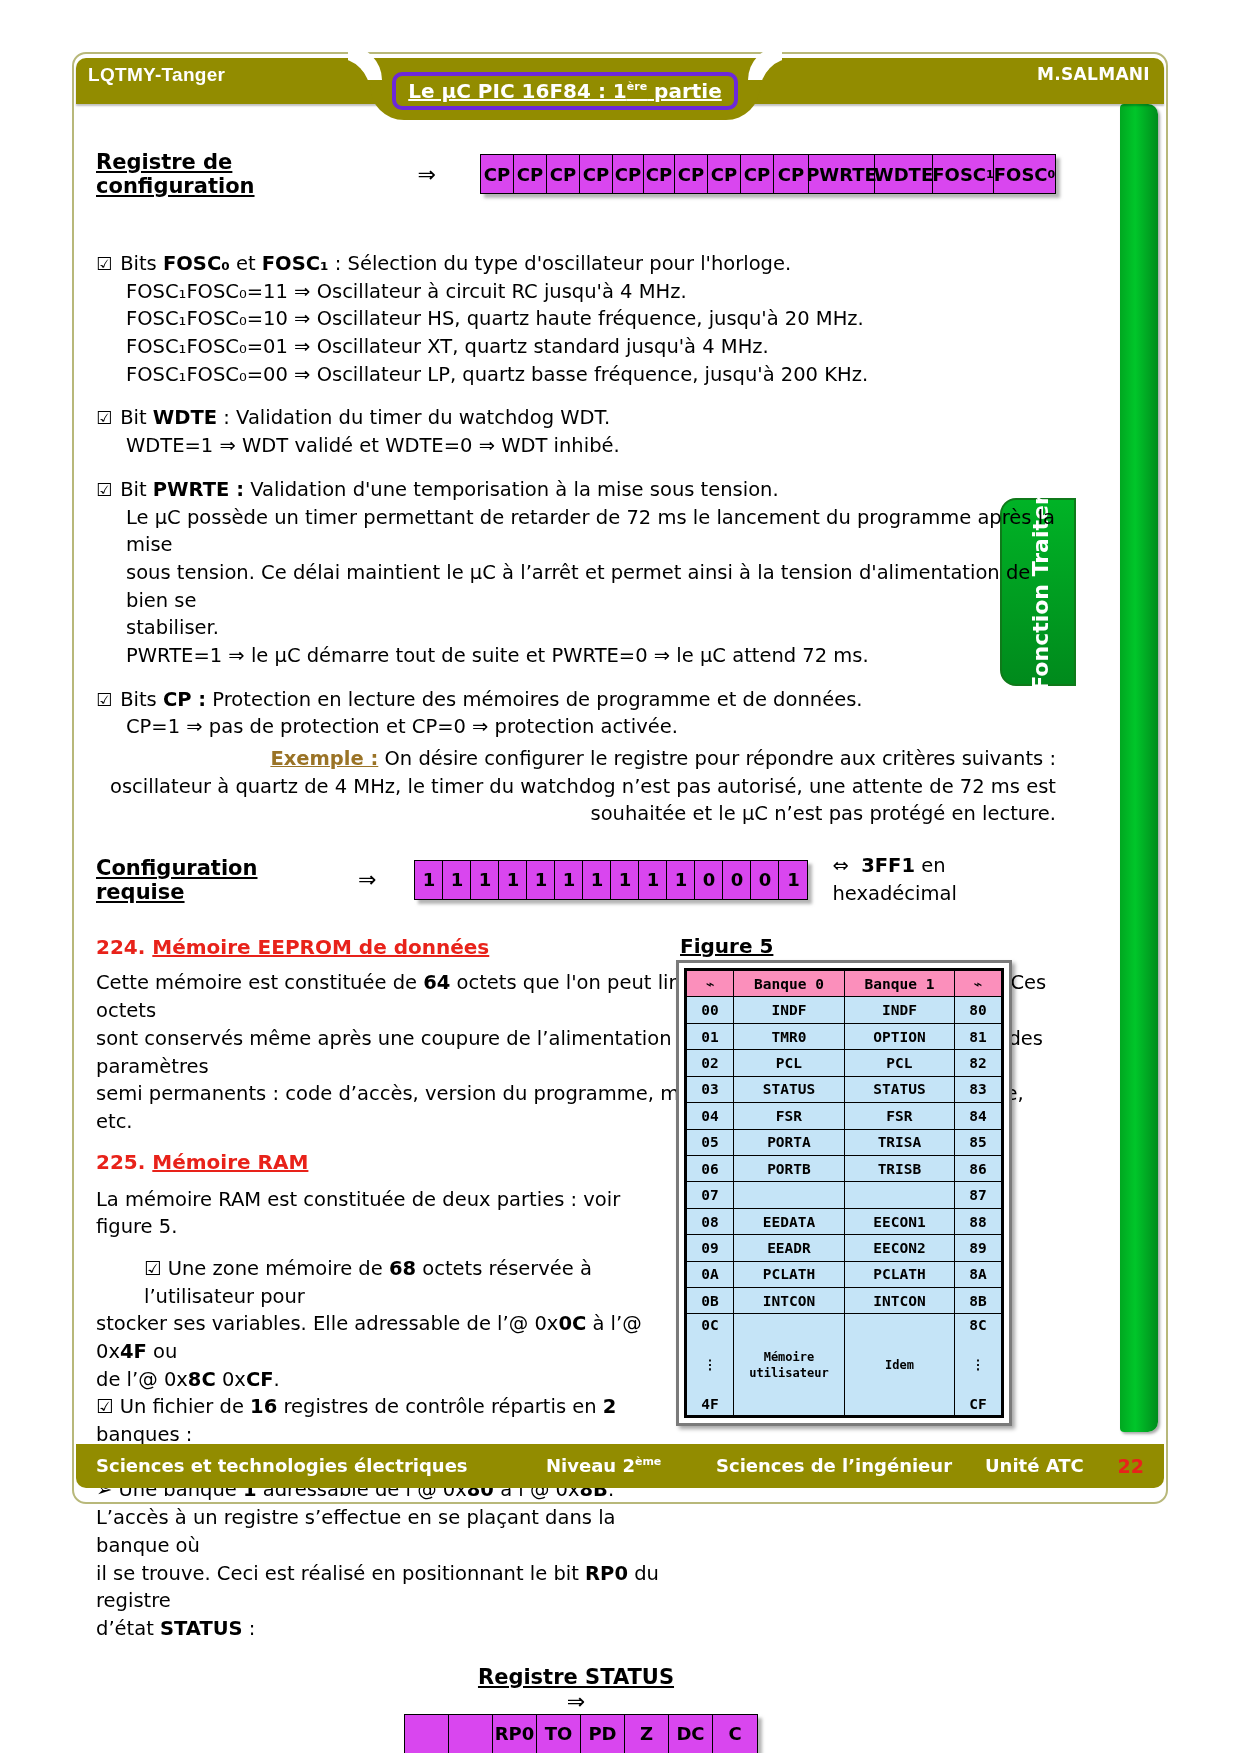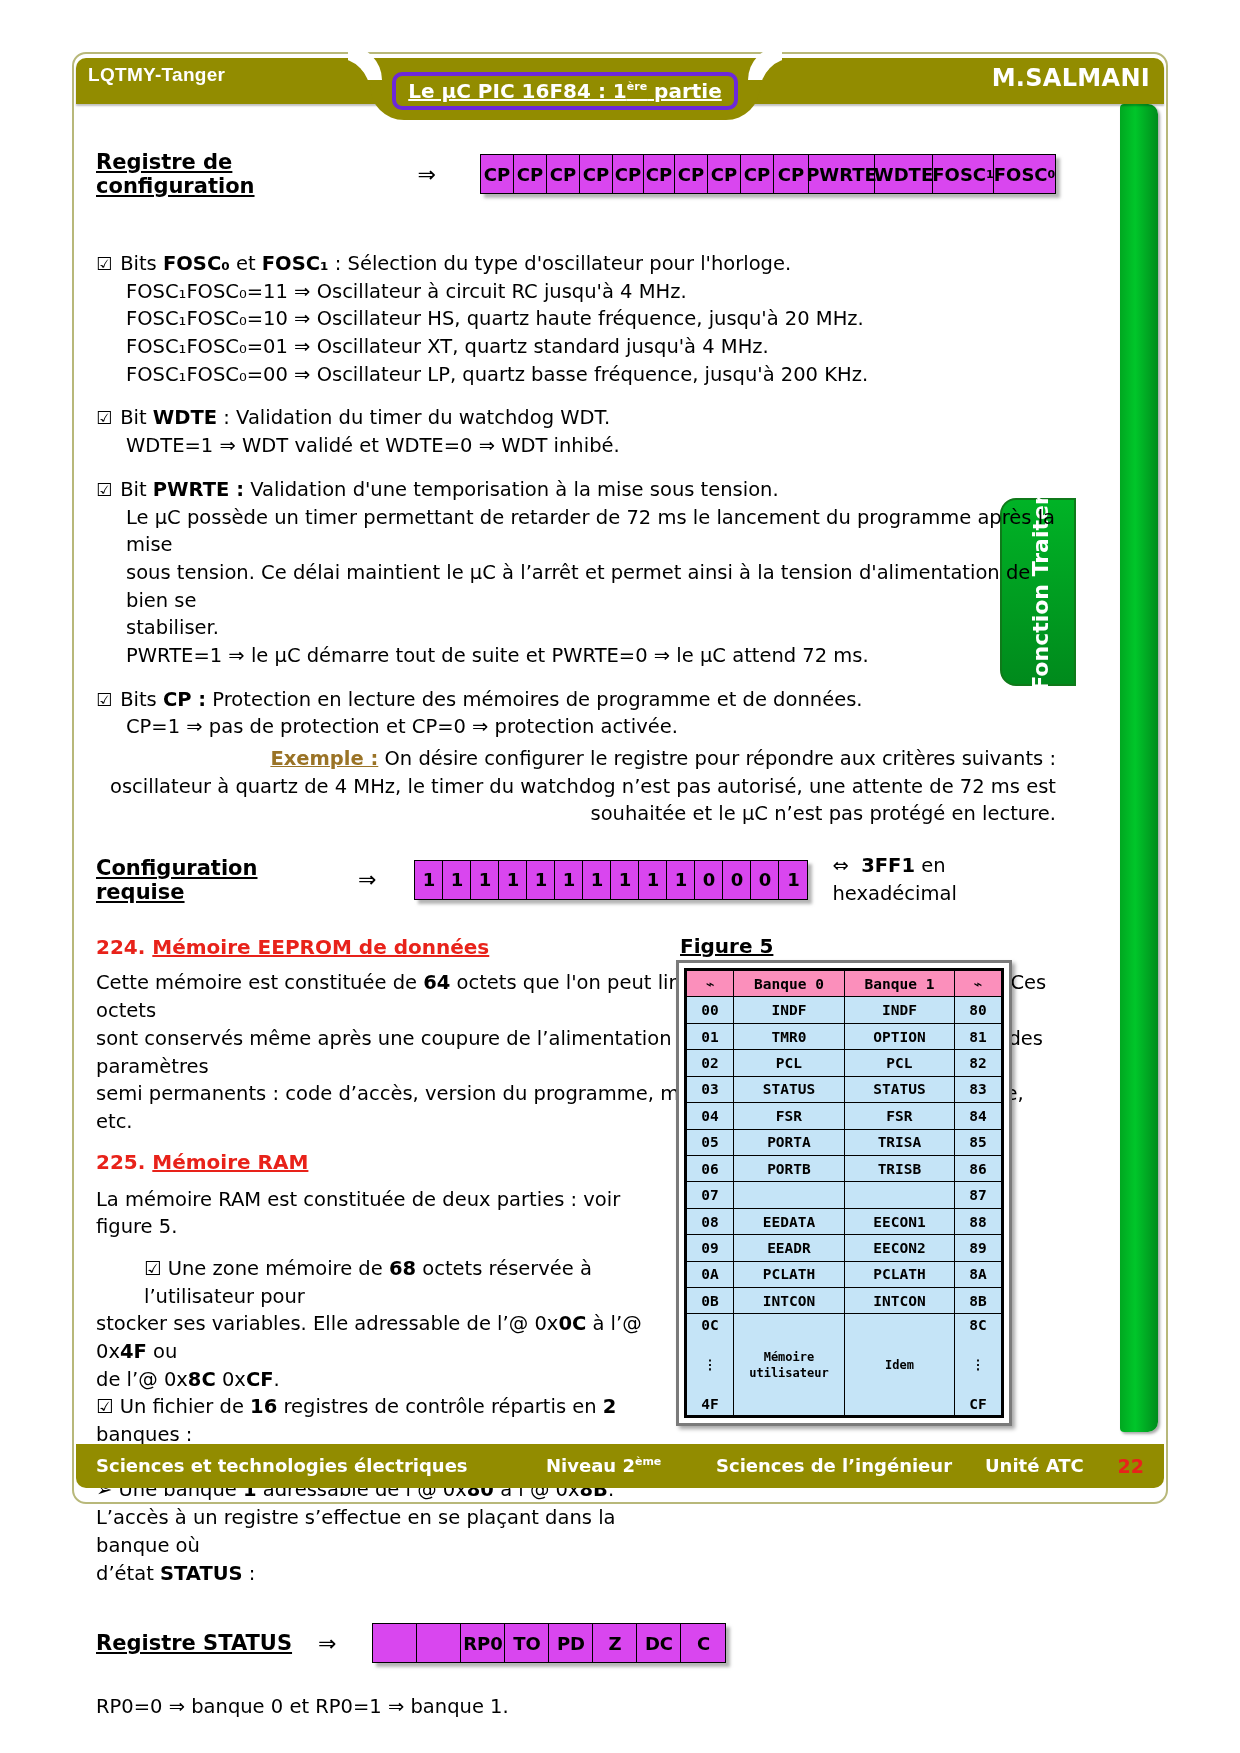--- a/index.html
+++ b/index.html
@@ -38,21 +38,21 @@
     box-shadow:0 2px 2px rgba(0,0,0,.25);
   }
   .hdr-left{
     position:absolute; left:88px; top:64px;
     font-family:Liberation Sans, sans-serif;
     font-weight:bold; font-size:19px; color:#ffffff; letter-spacing:.3px;
   }
   .hdr-right{
     position:absolute; right:90px; top:64px;
     font-family:"DejaVu Sans", sans-serif;
-    font-weight:bold; font-size:24px; color:#ffffff; letter-spacing:.3px;
+    font-weight:bold; font-size:17px; color:#ffffff; letter-spacing:.3px;
   }
   .hdr-tab{
     position:absolute; left:370px; top:58px; width:390px; height:62px;
     background:#928c00;
     border-radius:0 0 34px 34px;
   }
   .hdr-tab::before{
     content:""; position:absolute; left:-34px; top:0; width:34px; height:34px;
     background:#928c00;
     border-top-right-radius:34px;
@@ -319,25 +319,26 @@
         <div><span>stocker ses variables. Elle adressable de l’@ 0x</span><span class="b">0C</span><span> à l’@ 0x</span><span class="b">4F</span><span> ou</span></div>
         <div><span>de l’@  0x</span><span class="b">8C</span><span> 0x</span><span class="b">CF</span><span>.</span></div>
 
         <div><span>☑</span><span> Un fichier de </span><span class="b">16</span><span> registres de contrôle répartis en </span><span class="b">2</span><span> banques :</span></div>
 
         <div><span>➢</span><span> Une banque </span><span class="b">0</span><span> adressable de l’@ 0x</span><span class="b">00</span><span> à l’@ 0x</span><span class="b">0B</span><span>.</span></div>
 
         <div><span>➢</span><span> Une banque </span><span class="b">1</span><span> adressable de l’@ 0x</span><span class="b">80</span><span> à l’@ 0x</span><span class="b">8B</span><span>.</span></div>
 
         <div>L’accès à un registre s’effectue en se plaçant dans la banque où</div>
+        <div style="width:600px;"><span>il se trouve. Ceci est réalisé en positionnant le bit </span><span class="b">RP0</span><span> du registre</span></div>
         <div><span>d’état </span><span class="b">STATUS</span><span> :</span></div>
       </div>
     </div>
 
-    <div class="row" style="margin-top:36px;">
+    <div class="row" style="margin-top:22px;flex-direction:column;">
       <span class="lbl-underline">Registre STATUS</span>
       <span class="arrow">⇒</span>
       <span class="bitrow" style="margin-left:10px;">
         <span class="cell" style="width:44px"></span>
         <span class="cell" style="width:44px"></span>
         <span class="cell" style="width:44px">RP0</span>
         <span class="cell" style="width:44px">TO</span>
         <span class="cell" style="width:44px">PD</span>
         <span class="cell" style="width:44px">Z</span>
         <span class="cell" style="width:44px">DC</span>

